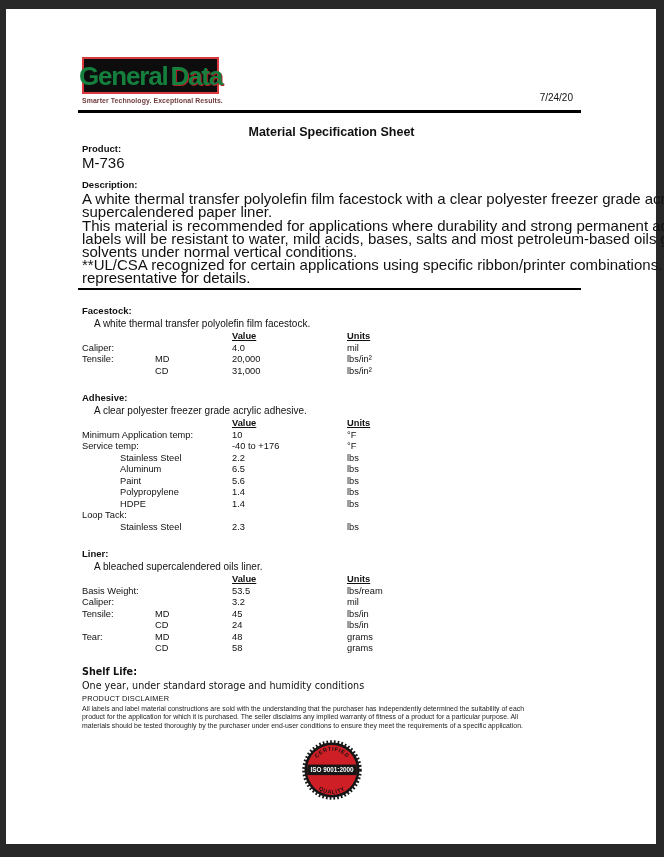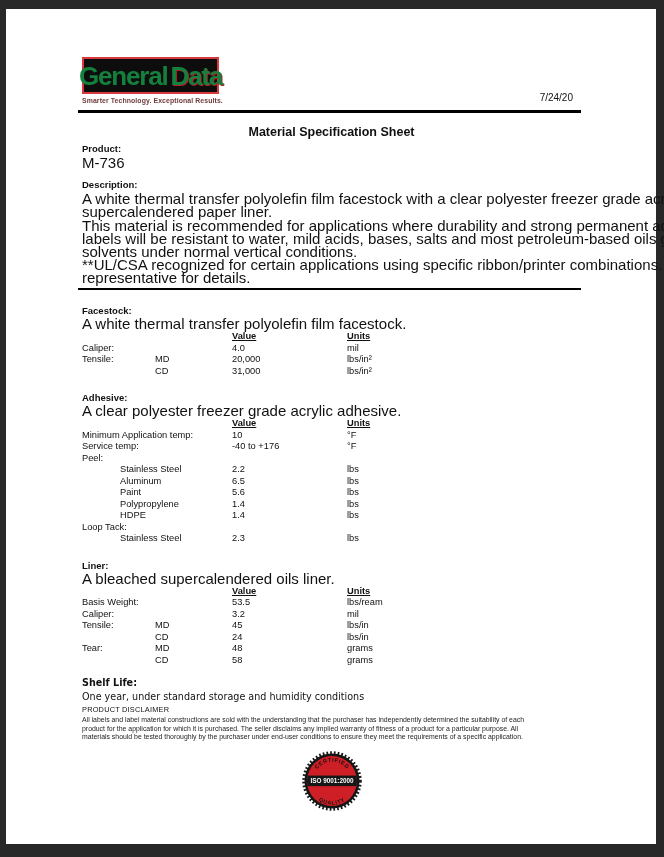--- a/index.html
+++ b/index.html
@@ -22,21 +22,21 @@
   .rule-thin{height:2px;background:#000;margin:4px 0 0 -4px;width:503px;}
 
   .title{font-size:12.5px;font-weight:700;text-align:center;margin-top:12px;}
 
   .h{font-size:9.5px;font-weight:700;margin:0;line-height:12px;}
   .body-sm{font-size:15px;line-height:13px;white-space:pre;margin:1px 0 0;}
   .mt4{margin-top:4px}.mt9{margin-top:9px}.mt10{margin-top:10px}
 
   
   .spec{margin-top:15px;}
-  .spec .sub{font-size:15px;line-height:12px;margin:1px 0 1px;}
+  .spec .sub{font-size:10px;line-height:12px;margin:1px 12px 1px;}
   .row{position:relative;height:11.5px;font-size:9.3px;}
   .row span{position:absolute;top:0;white-space:nowrap;}
   .c1{left:0}
   .c1.indent{left:38px}
   .c2{left:73px}
   .v{left:150px}
   .u{left:265px}
   .hdr{font-weight:700;text-decoration:underline;}
 
   
@@ -123,23 +123,20 @@
       </div>
     <div class="row">
               <span class="c1">Minimum Application temp:</span>
               <span class="v">10</span>
               <span class="u">°F</span>
             </div>
             <div class="row">
               <span class="c1">Service temp:</span>
               <span class="v">-40 to +176</span>
               <span class="u">°F</span>
-            </div>
-            <div class="row">
-              <span class="c1">Peel:</span>
             </div>
             <div class="row">
               <span class="c1 indent">Stainless Steel</span>
               <span class="v">2.2</span>
               <span class="u">lbs</span>
             </div>
             <div class="row">
               <span class="c1 indent">Aluminum</span>
               <span class="v">6.5</span>
               <span class="u">lbs</span>

